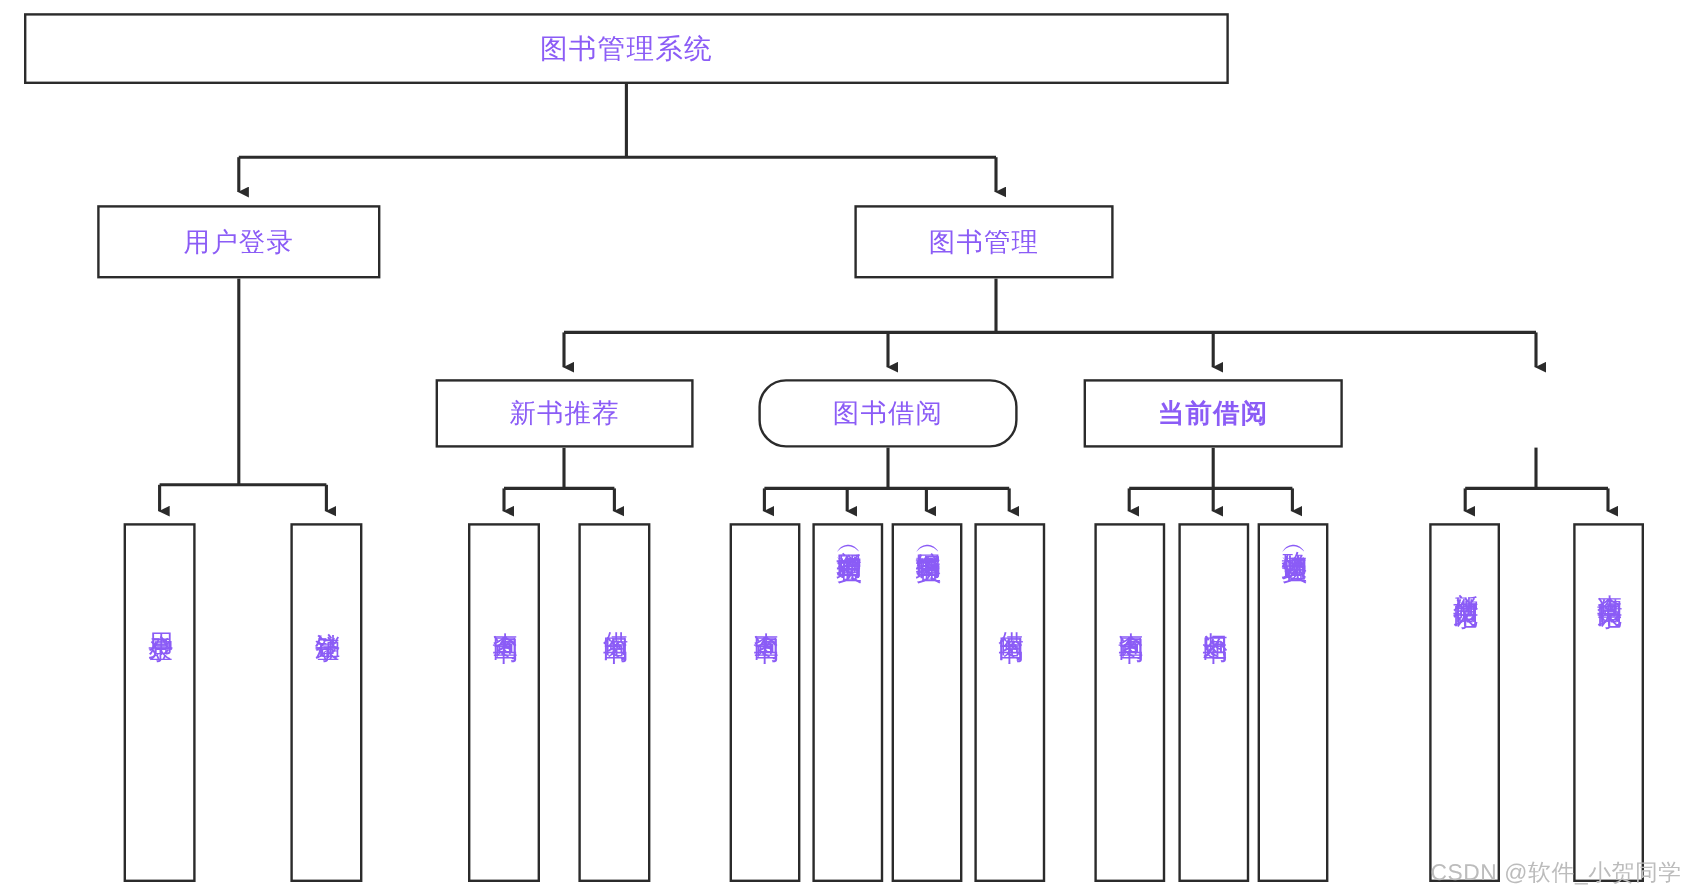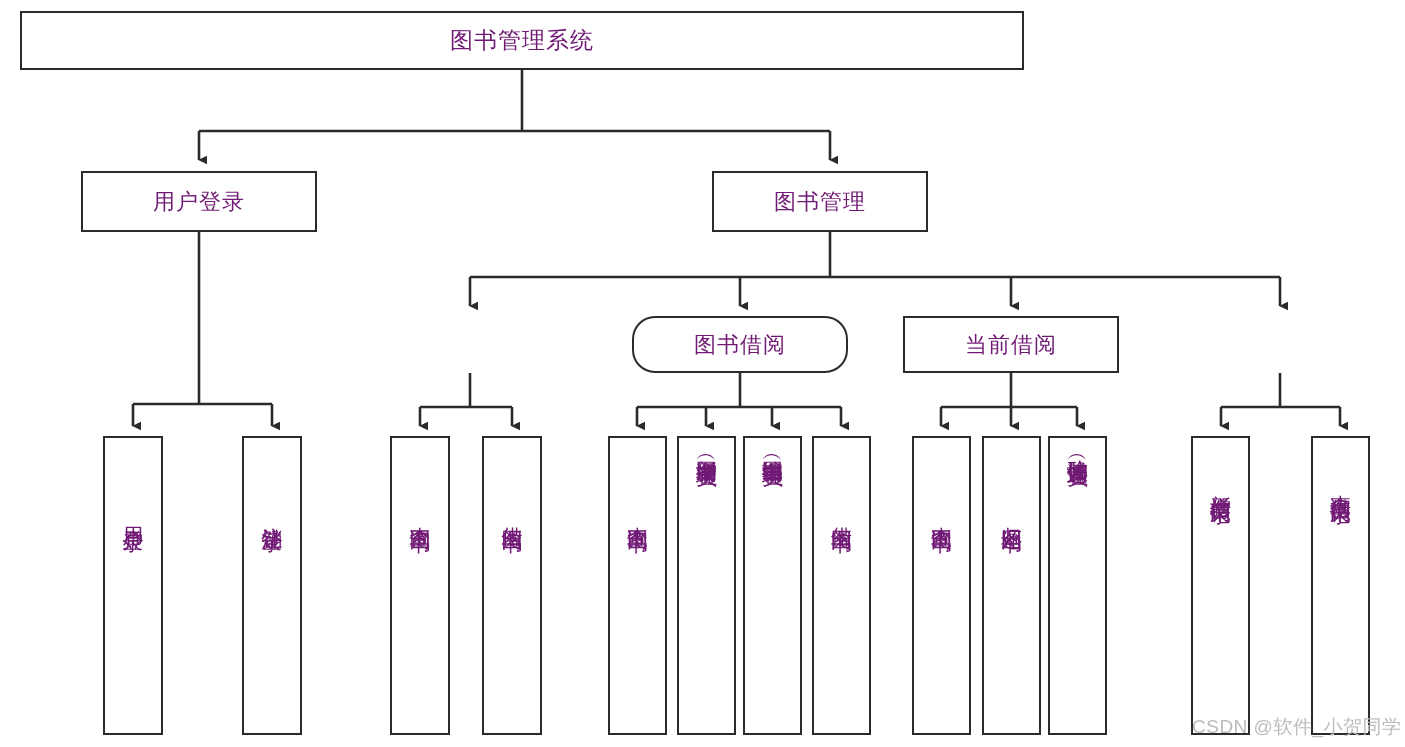--- a/index.html
+++ b/index.html
@@ -26,21 +26,21 @@
     pointer-events: none;
   }
   .node {
     position: absolute;
     box-sizing: border-box;
     background: #ffffff;
     border: 2px solid #2b2b2b;
     display: flex;
     align-items: center;
     justify-content: center;
-    color: #701a75;
+    color: #8b5cf6;
     z-index: 2;
   }
   .node .label {
     display: block;
     text-align: center;
     line-height: 1.08;
     letter-spacing: 0.5px;
     white-space: nowrap;
   }
   
@@ -138,26 +138,29 @@
   </div>
 
   <div class="node horiz" style="left:81px; top:171px; width:236px; height:61px;">
     <span class="label">用户登录</span>
   </div>
 
   <div class="node horiz" style="left:712px; top:171px; width:216px; height:61px;">
     <span class="label">图书管理</span>
   </div>
 
+  <div class="node horiz" style="left:363px; top:316px; width:215px; height:57px;">
+    <span class="label">新书推荐</span>
+  </div>
 
   <div class="node horiz" style="left:632px; top:316px; width:216px; height:57px;border-radius:23px;">
     <span class="label">图书借阅</span>
   </div>
 
-  <div class="node horiz" style="left:903px; top:316px; width:216px; height:57px;">
+  <div class="node horiz" style="left:903px; top:316px; width:216px; height:57px;font-weight:bold;">
     <span class="label">当前借阅</span>
   </div>
 
 
   <div class="node vert" style="left:103px; top:436px; width:60px; height:299px; padding-top:72px;">
     <span class="label">用户登录</span>
   </div>
 
   <div class="node vert" style="left:242px; top:436px; width:60px; height:299px; padding-top:72px;">
     <span class="label">注销登录</span>

